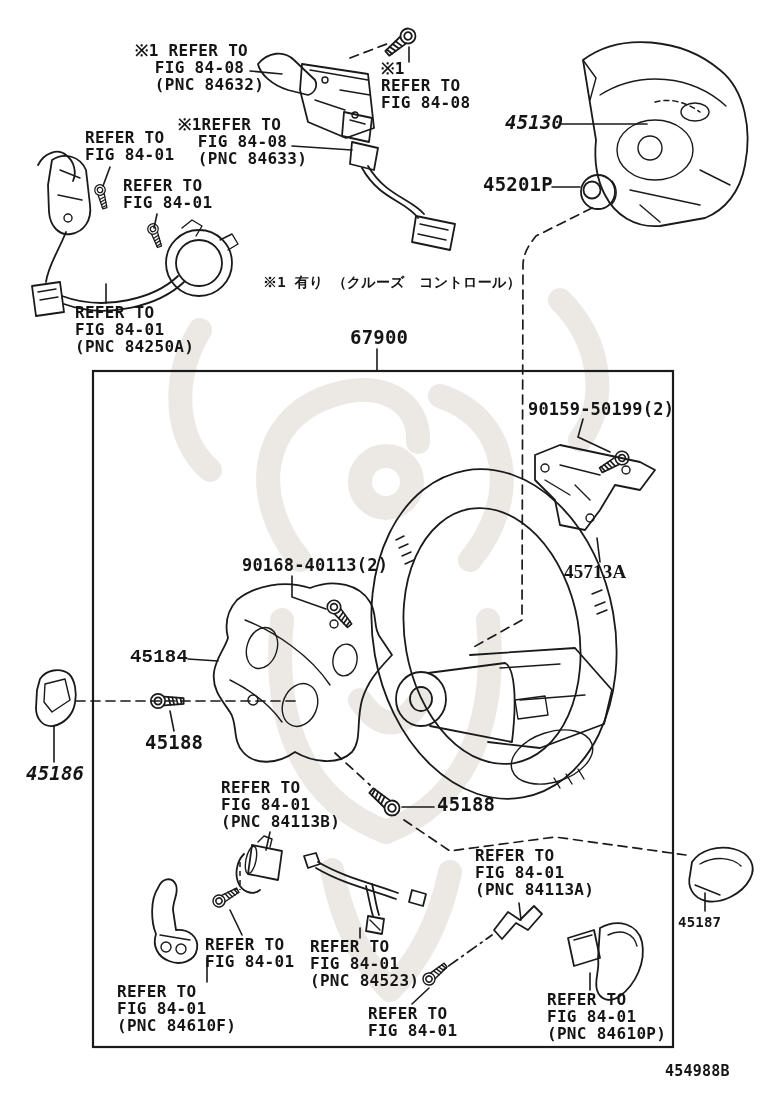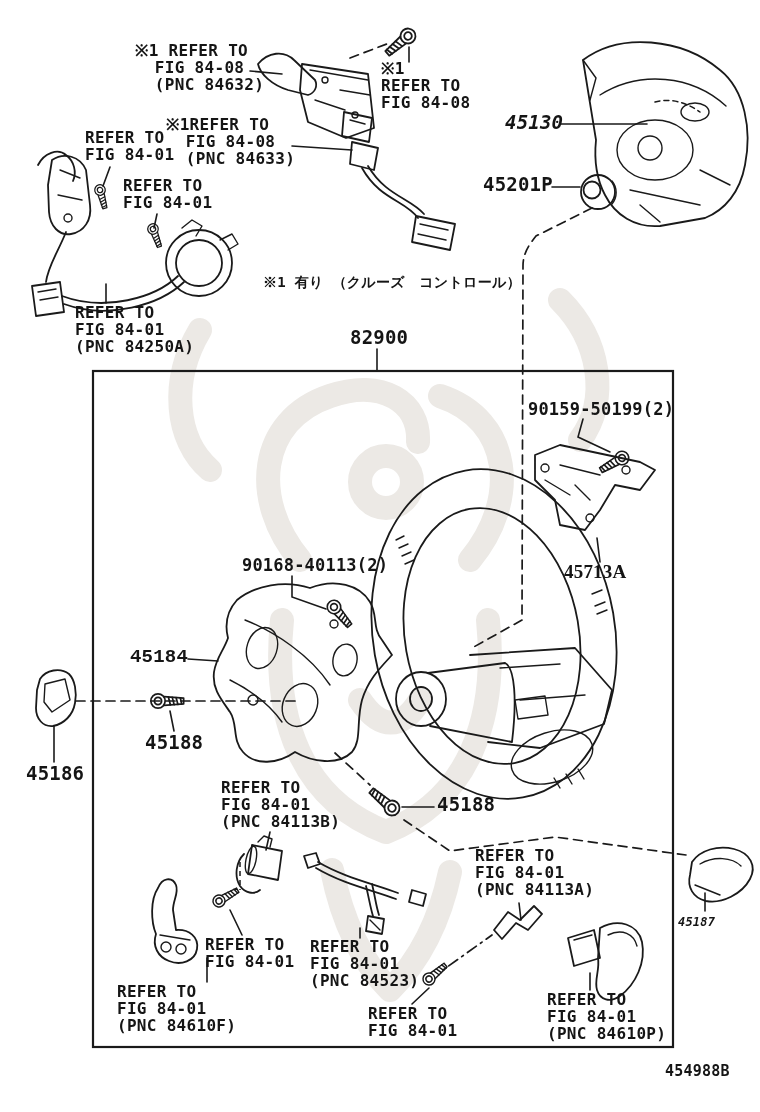--- a/index.html
+++ b/index.html
@@ -225,49 +225,49 @@
     <path d="M519,903 L521,920"></path>
   </g>
 </svg>
 
 <div id="labels-layer">
       <div class="lbl " style="left: 135px; top: 42px; font-size: 16px;">※1 REFER TO
   FIG 84-08
   (PNC 84632)</div>
       <div class="lbl " style="left: 85px; top: 129px; font-size: 16px;">REFER TO
 FIG 84-01</div>
-      <div class="lbl " style="left: 166px; top: 116px; font-size: 16px;">※1REFER TO
+      <div class="lbl " style="left: 178px; top: 116px; font-size: 16px;">※1REFER TO
   FIG 84-08
   (PNC 84633)</div>
       <div class="lbl " style="left: 123px; top: 177px; font-size: 16px;">REFER TO
 FIG 84-01</div>
       <div class="lbl " style="left: 381px; top: 60px; font-size: 16px;">※1
 REFER TO
 FIG 84-08</div>
       <div class="lbl num" style="left: 505px; top: 112px; font-size: 19px; font-style: italic;">45130</div>
       <div class="lbl num" style="left: 483px; top: 174px; font-size: 19px;">45201P</div>
       <div class="lbl " style="left: 75px; top: 304px; font-size: 16px;">REFER TO
 FIG 84-01
 (PNC 84250A)</div>
       <div class="lbl " style="left: 263px; top: 274px; font-size: 14px;">※1 有り （クルーズ　コントロール）</div>
-      <div class="lbl num" style="left: 350px; top: 327px; font-size: 19px;">82900</div>
+      <div class="lbl num" style="left: 350px; top: 327px; font-size: 19px;">67900</div>
       <div class="lbl num" style="left: 528px; top: 399px; font-size: 17px;">90159-50199(2)</div>
       <div class="lbl num" style="left: 564px; top: 562px; font-size: 19px; font-family: Liberation Serif, serif;">45713A</div>
       <div class="lbl num" style="left: 242px; top: 555px; font-size: 17px;">90168-40113(2)</div>
       <div class="lbl num" style="left: 130px; top: 647px; font-size: 19px; font-family: Liberation Mono, monospace;">45184</div>
       <div class="lbl num" style="left: 145px; top: 732px; font-size: 19px;">45188</div>
-      <div class="lbl num" style="left: 26px; top: 763px; font-size: 19px;">45186</div>
+      <div class="lbl num" style="left: 26px; top: 763px; font-size: 19px; font-style: italic;">45186</div>
       <div class="lbl " style="left: 221px; top: 779px; font-size: 16px;">REFER TO
 FIG 84-01
 (PNC 84113B)</div>
       <div class="lbl num" style="left: 437px; top: 794px; font-size: 19px;">45188</div>
       <div class="lbl " style="left: 475px; top: 847px; font-size: 16px;">REFER TO
 FIG 84-01
 (PNC 84113A)</div>
-      <div class="lbl num" style="left: 678px; top: 912px; font-size: 12px; font-style: italic;">45187</div>
+      <div class="lbl num" style="left: 678px; top: 912px; font-size: 14px;">45187</div>
       <div class="lbl " style="left: 205px; top: 936px; font-size: 16px;">REFER TO
 FIG 84-01</div>
       <div class="lbl " style="left: 310px; top: 938px; font-size: 16px;">REFER TO
 FIG 84-01
 (PNC 84523)</div>
       <div class="lbl " style="left: 117px; top: 983px; font-size: 16px;">REFER TO
 FIG 84-01
 (PNC 84610F)</div>
       <div class="lbl " style="left: 368px; top: 1005px; font-size: 16px;">REFER TO
 FIG 84-01</div>

